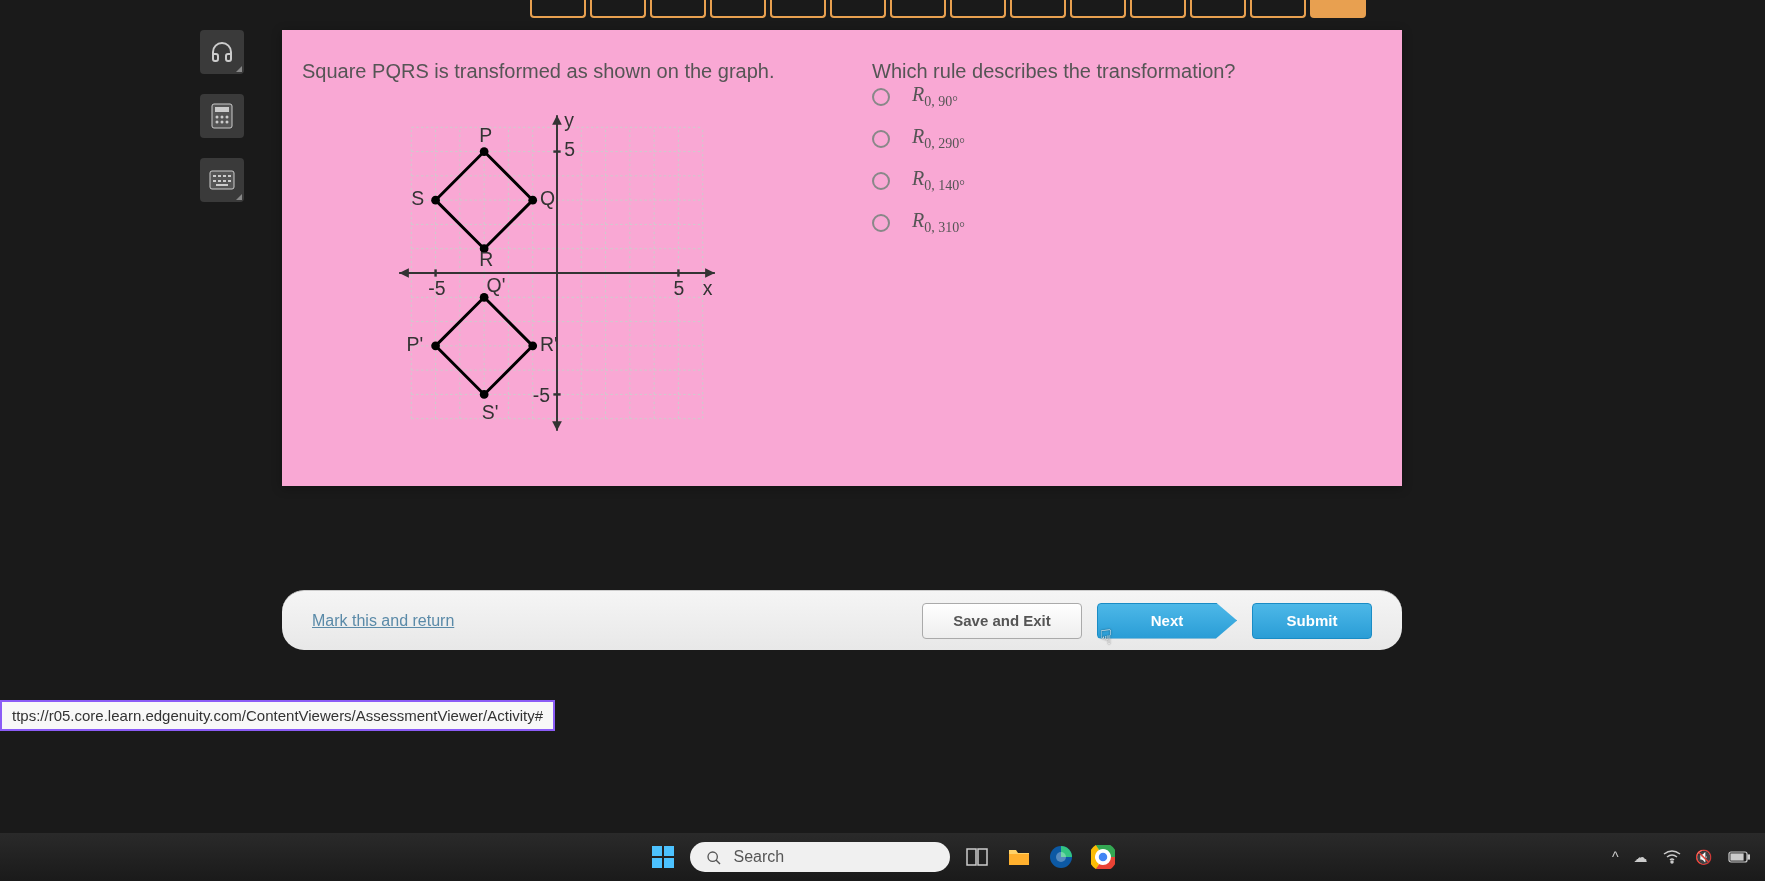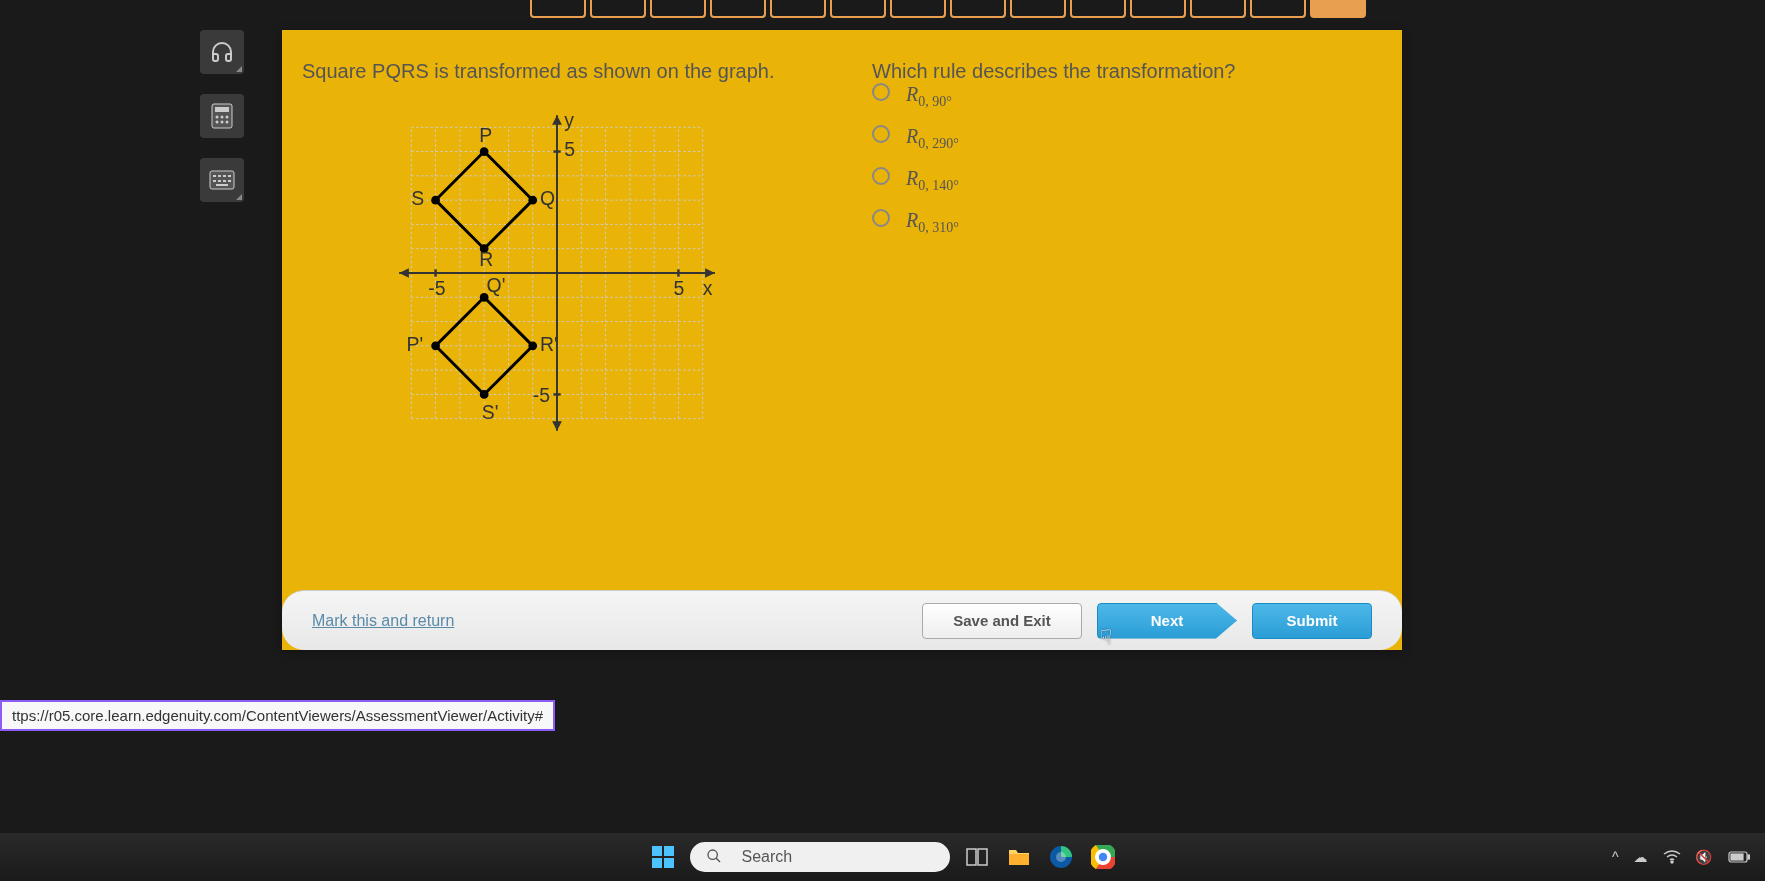--- a/index.html
+++ b/index.html
@@ -37,22 +37,22 @@
   width: 0;
   height: 0;
   border-left: 6px solid transparent;
   border-bottom: 6px solid #888;
 }
 .content-panel {
   position: absolute;
   left: 282px;
   top: 30px;
   width: 1120px;
-  height: 620px;
-  background: #eab308;
+  height: 456px;
+  background: #f9a8d4;
   box-shadow: 0 2px 10px rgba(0,0,0,0.3);
 }
 .question-row {
   display: flex;
   padding: 30px 20px 0 20px;
   gap: 40px;
 }
 .left-col { flex: 1; }
 .right-col { flex: 1; padding-left: 20px; }
 .prompt-text {
@@ -68,22 +68,22 @@
   display: flex;
   justify-content: center;
 }
 .graph {
   width: 340px;
   height: 340px;
 }
 .options { display: flex; flex-direction: column; gap: 15px; }
 .option {
   display: flex;
-  align-items: flex-start;
-  gap: 16px;
+  align-items: center;
+  gap: 22px;
   cursor: pointer;
 }
 .radio {
   width: 18px;
   height: 18px;
   border: 2px solid #888;
   border-radius: 50%;
   flex-shrink: 0;
 }
 .option-label {
@@ -179,22 +179,22 @@
   align-items: center;
   gap: 15px;
   color: #ccc;
   font-size: 14px;
 }
 .search-box {
   background: #f0f0f0;
   border-radius: 20px;
   padding: 6px 16px;
   display: flex;
-  align-items: flex-start;
-  gap: 20px;
+  align-items: flex-end;
+  gap: 12px;
   color: #555;
   width: 260px;
 }
 .tb-icon {
   width: 30px;
   height: 30px;
   display: flex;
   align-items: center;
   justify-content: center;
   font-size: 18px;

